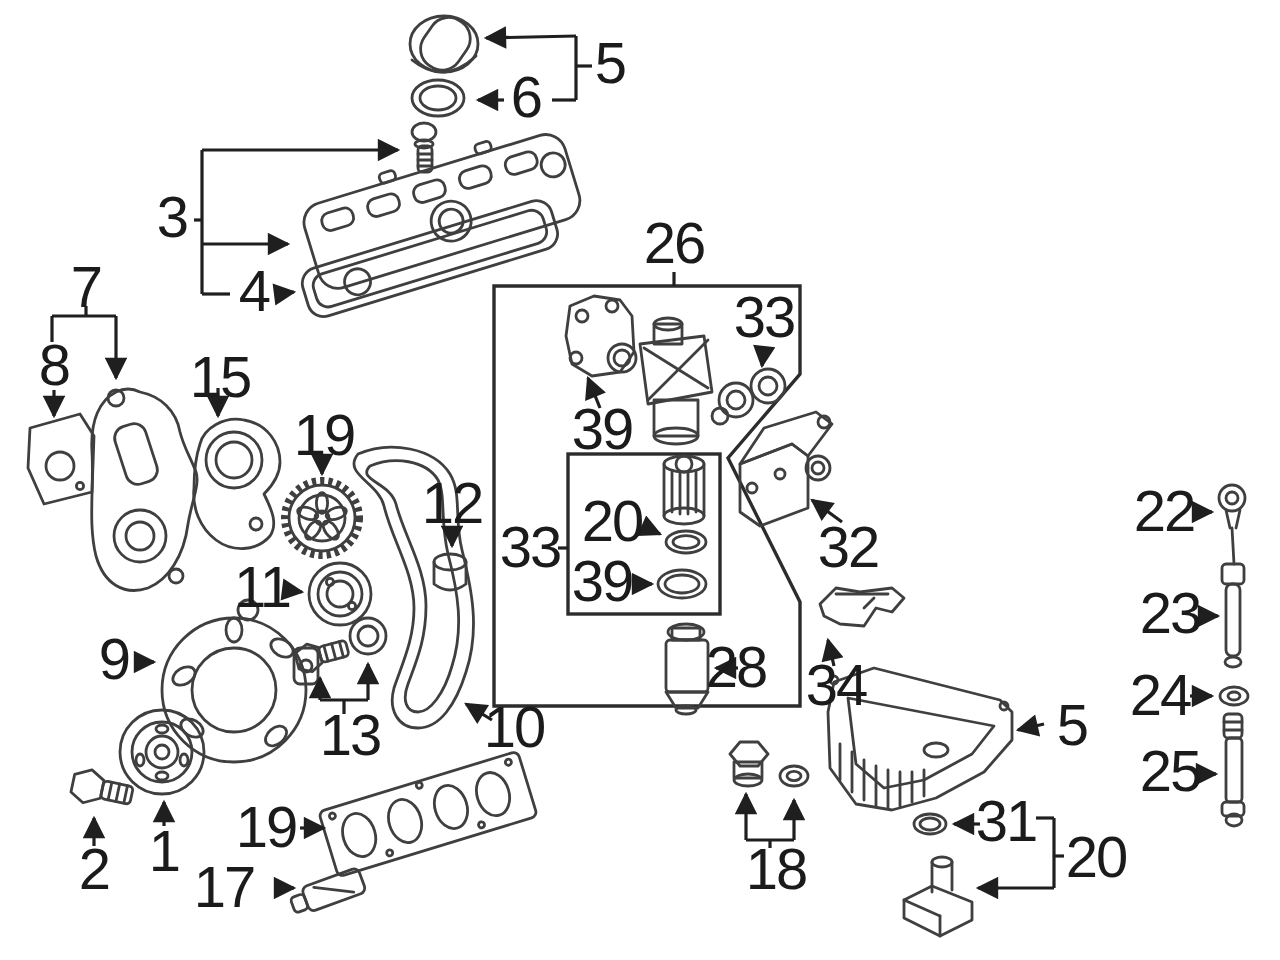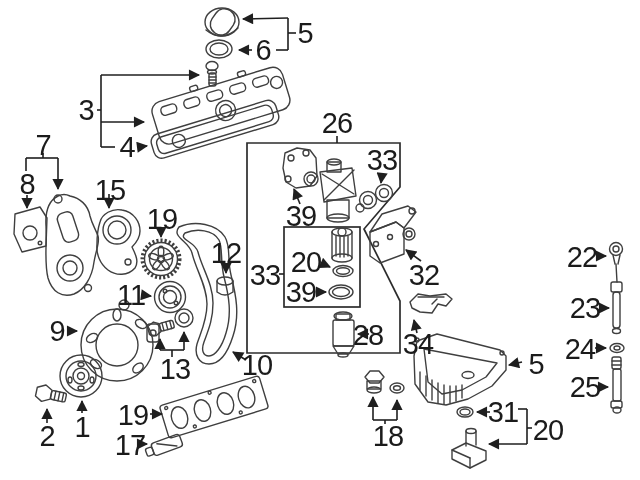--- a/index.html
+++ b/index.html
@@ -431,21 +431,21 @@
   <div class="co" style="left:43px;top:145px">7</div>
   <div class="co" style="left:27px;top:184px">8</div>
   <div class="co" style="left:57px;top:331px">9</div>
   <div class="co" style="left:257px;top:365px">10</div>
   <div class="co" style="left:131px;top:295px">11</div>
   <div class="co" style="left:226px;top:253px">12</div>
   <div class="co" style="left:175px;top:369px">13</div>
   <div class="co" style="left:162px;top:219px">19</div>
   <div class="co" style="left:110px;top:190px">15</div>
   <div class="co" style="left:536px;top:364px">5</div>
-  <div class="co" style="left:130px;top:445px">17</div>
+  <div class="co" style="left:112px;top:445px">17</div>
   <div class="co" style="left:388px;top:436px">18</div>
   <div class="co" style="left:133px;top:415px">19</div>
   <div class="co" style="left:548px;top:430px">20</div>
   <div class="co" style="left:503px;top:412px">31</div>
   <div class="co" style="left:582px;top:257px">22</div>
   <div class="co" style="left:585px;top:308px">23</div>
   <div class="co" style="left:580px;top:349px">24</div>
   <div class="co" style="left:585px;top:387px">25</div>
   <div class="co" style="left:337px;top:123px">26</div>
   <div class="co" style="left:301px;top:216px">39</div>

